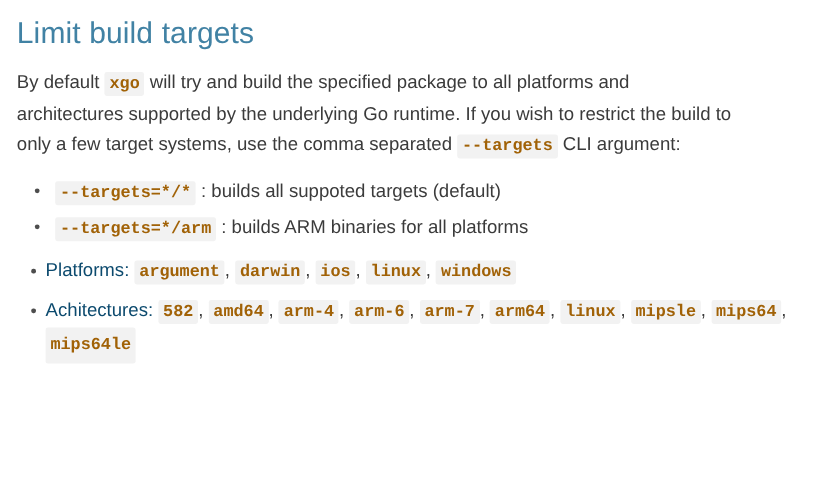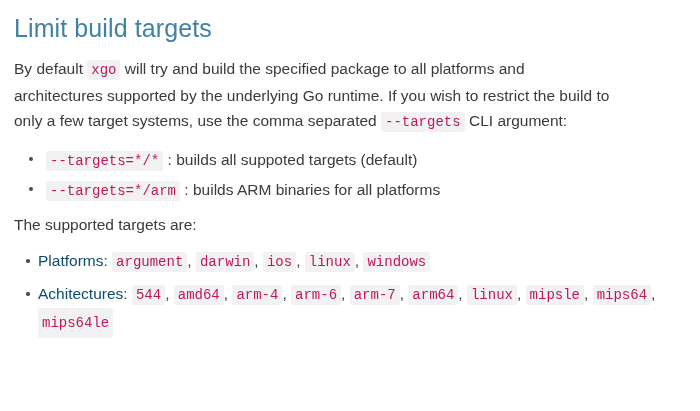--- a/index.html
+++ b/index.html
@@ -40,23 +40,23 @@
     margin: 10px 0 0 0;
     font-size: 15.5px;
     line-height: 25px;
     color: #3b3b3b;
     max-width: 600px;
   }
 
   code, .code {
     font-family: "Liberation Mono", "DejaVu Sans Mono", monospace;
     font-size: 14px;
-    font-weight: 400;
+    font-weight: 700;
     background: #f2f2f2;
-    color: #be185d;
+    color: #a16207;
     padding: 2px 4px;
     border-radius: 2px;
     white-space: pre;
   }
 
   ul.bullets {
     list-style: none;
     margin: 14px 0 0 0;
     padding: 0;
   }
@@ -132,38 +132,37 @@
     </li>
 
     <li>
       <span class="dot"></span>
       <code class="code">--targets=*/arm</code>
       <span>: builds ARM binaries for all platforms</span>
     </li>
 
   </ul>
 
-  <p class="para spacer-para">The supported targets are:</p>
 
   <ul class="targets-list">
 
     <li>
       <span class="dot"></span>
       <span class="lead-label">Platforms:</span>
       <code class="code">argument</code><span class="sep">,</span>
       <code class="code">darwin</code><span class="sep">,</span>
       <code class="code">ios</code><span class="sep">,</span>
       <code class="code">linux</code><span class="sep">,</span>
       <code class="code">windows</code>
     </li>
 
     <li>
       <span class="dot"></span>
       <span class="lead-label">Achitectures:</span>
-      <code class="code">544</code><span class="sep">,</span>
+      <code class="code">582</code><span class="sep">,</span>
       <code class="code">amd64</code><span class="sep">,</span>
       <code class="code">arm-4</code><span class="sep">,</span>
       <code class="code">arm-6</code><span class="sep">,</span>
       <code class="code">arm-7</code><span class="sep">,</span>
       <code class="code">arm64</code><span class="sep">,</span>
       <code class="code">linux</code><span class="sep">,</span>
       <code class="code">mipsle</code><span class="sep">,</span>
       <code class="code">mips64</code><span class="sep">,</span>
       <code class="code wrap-indent">mips64le</code>
     </li>

